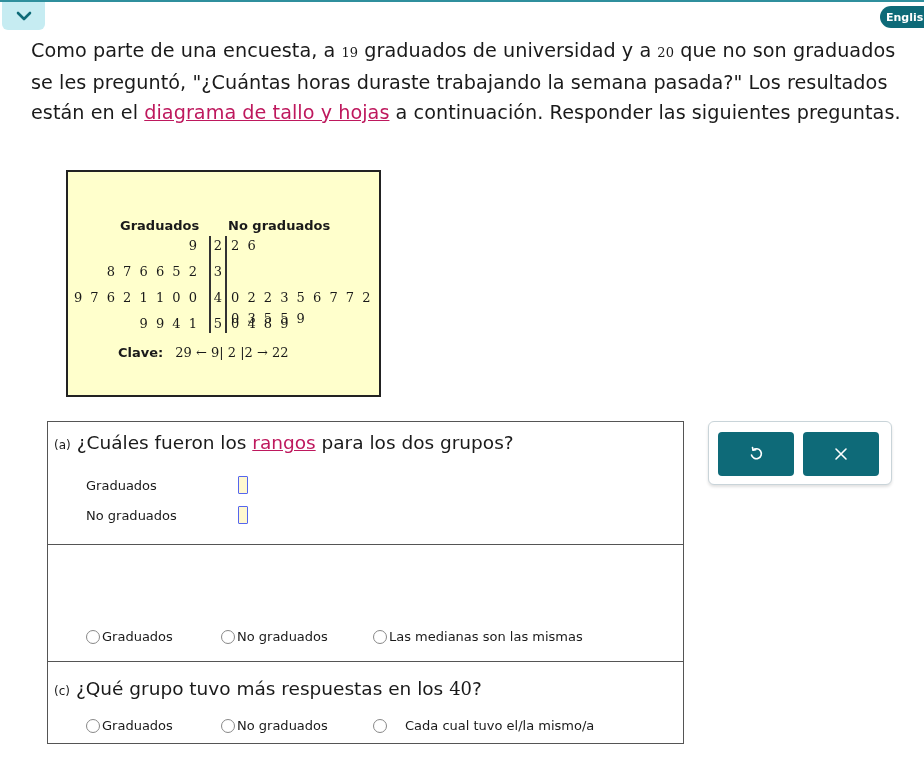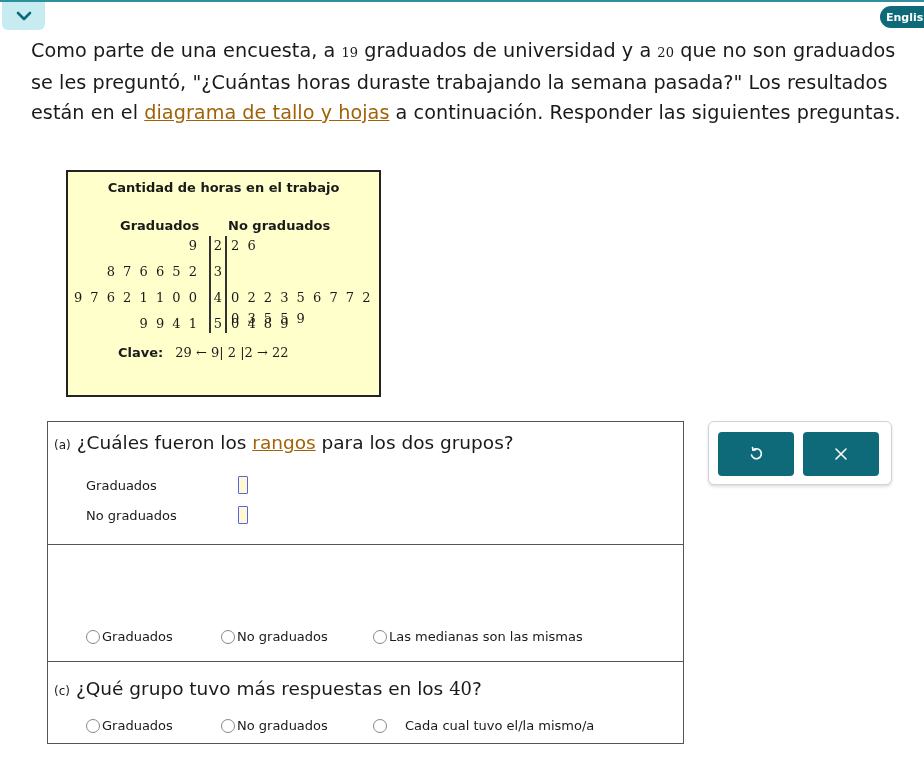--- a/index.html
+++ b/index.html
@@ -19,21 +19,21 @@
     position: absolute; left: 880px; top: 6px; height: 22px; padding: 0 8px 0 6px;
     background: #0e6a78; color: #fff; border-radius: 12px 0 0 12px;
     font-family: "DejaVu Sans", sans-serif; font-weight: bold; font-size: 11px;
     display: flex; align-items: center; width: 60px;
   }
   .intro {
     position: absolute; left: 31px; top: 36px; width: 890px;
     font-size: 19.2px; line-height: 30px; color: #1a1a1a; letter-spacing: 0.05px;
   }
   .serif-num { font-family: "DejaVu Serif", serif; font-size: 13px; }
-  .link { color: #a16207; text-decoration: underline; }
+  .link { color: #be185d; text-decoration: underline; }
 
   .plot-box {
     position: absolute; left: 66px; top: 170px; width: 315px; height: 227px;
     background: #ffffcc; border: 2px solid #222;
   }
   .plot-title {
     position: absolute; left: 0; width: 100%; top: 8px; text-align: center;
     font-weight: bold; font-size: 13px;
   }
   .col-head { position: absolute; top: 46px; font-weight: bold; font-size: 13px; }
@@ -86,21 +86,20 @@
     </svg>
 </div>
 
 <div class="lang-btn">English</div>
 
 <div class="intro">
   <span>Como parte de una encuesta, a </span><span class="serif-num">19</span><span> graduados de universidad y a </span><span class="serif-num">20</span><span> que no son graduados se les preguntó, "¿Cuántas horas duraste trabajando la semana pasada?" Los resultados están en el </span><span class="link">diagrama de tallo y hojas</span><span> a continuación. Responder las siguientes preguntas.</span>
 </div>
 
 <div class="plot-box">
-  <div class="plot-title">Cantidad de horas en el trabajo</div>
   <div class="col-head" style="left:52px;">Graduados</div>
   <div class="col-head" style="left:160px;">No graduados</div>
 
   <div class="vline" style="left:141px;"></div>
   <div class="vline" style="left:157px;"></div>
 
   <div class="row-text left-leaf" style="top:66px;">9</div>
   <div class="row-text stem" style="top:66px;">2</div>
   <div class="row-text right-leaf" style="top:66px;">2 6</div>
 

